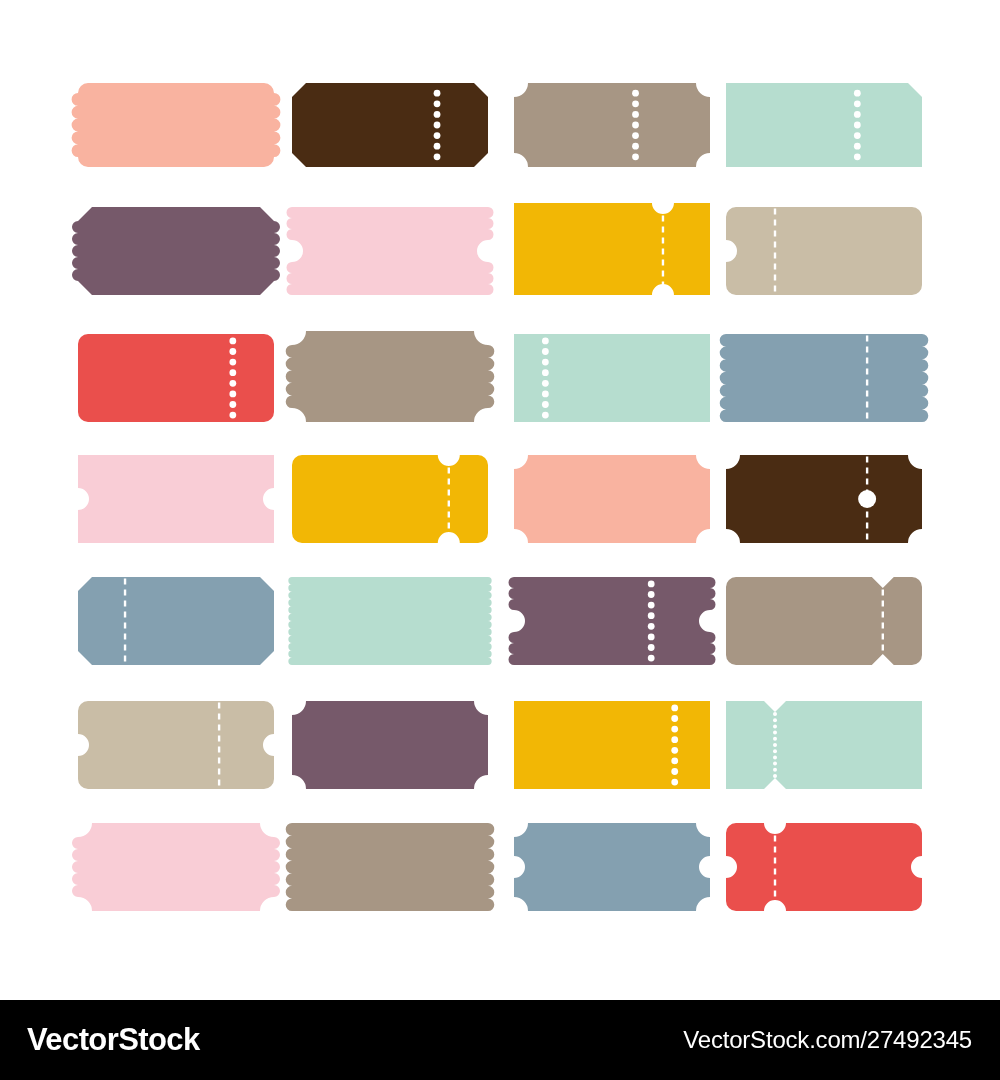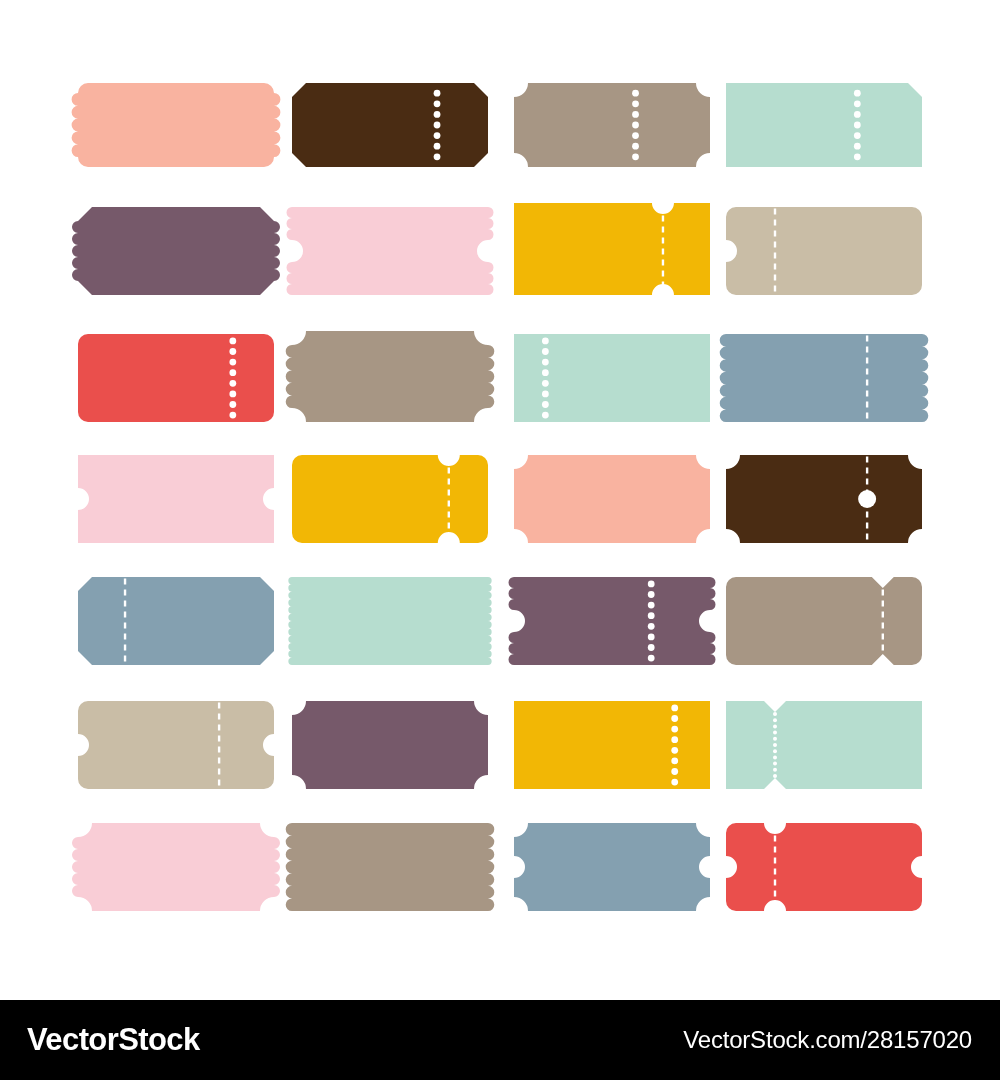--- a/index.html
+++ b/index.html
@@ -347,14 +347,14 @@
             <path d="M 10 0 L 38 0 a 11 11 0 0 0 22 0 L 186 0 a 10 10 0 0 1 10 10 L 196 33 a 11 11 0 0 0 0 22 L 196 78 a 10 10 0 0 1 -10 10 L 60 88 a 11 11 0 0 0 -22 0 L 10 88 a 10 10 0 0 1 -10 -10 L 0 55 a 11 11 0 0 0 0 -22 L 0 10 a 10 10 0 0 1 10 -10 Z" fill="#ea4f4c"></path>
             <line x1="49" y1="1.5" x2="49" y2="86.5" stroke="#ffffff" stroke-width="2.4" stroke-dasharray="6 5"></line>
           </g>
         </svg>
       </div>
     </div>
 </div>
 
 <div id="footer-bar">
   <div id="footer-logo">VectorStock</div>
-  <div id="footer-url">VectorStock.com/28157020</div>
+  <div id="footer-url">VectorStock.com/27492345</div>
 </div>
 
 </body></html>

